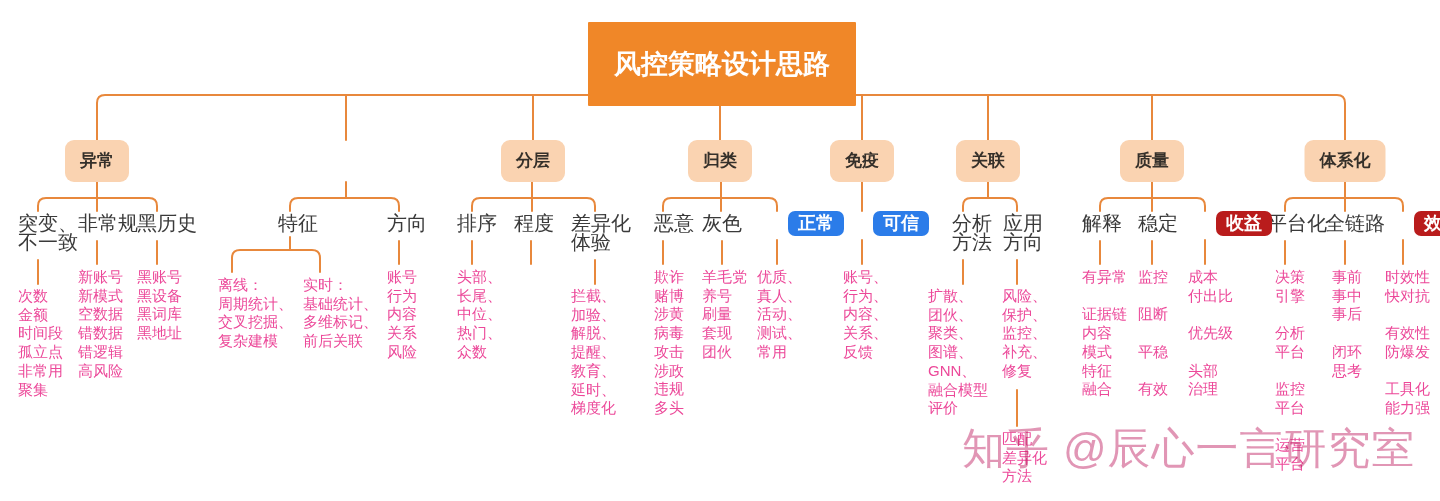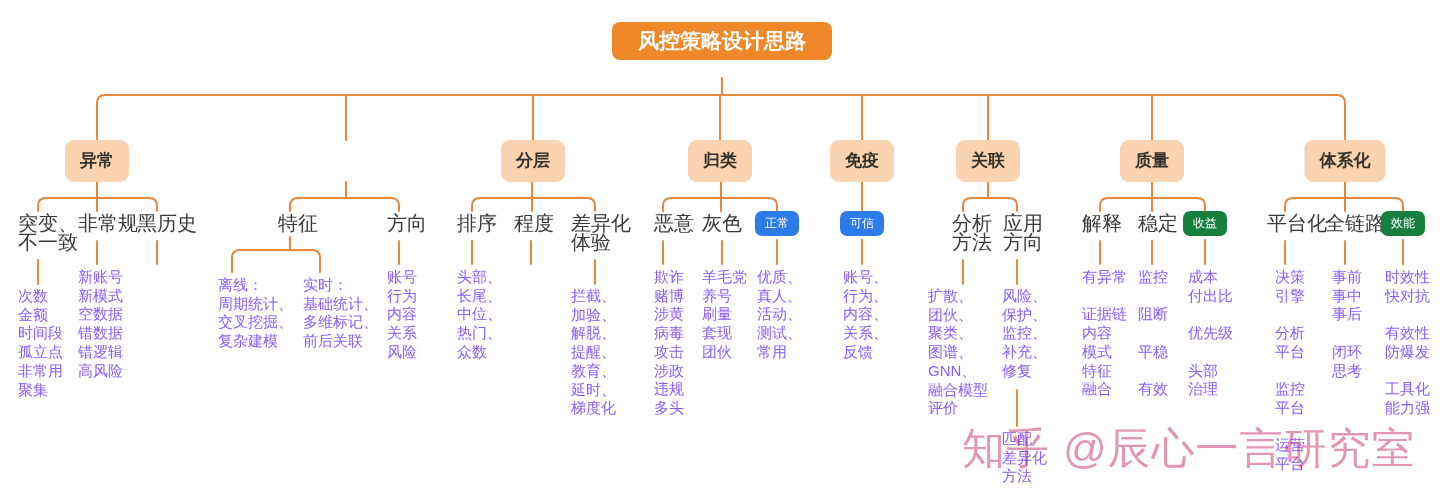--- a/index.html
+++ b/index.html
@@ -10,48 +10,48 @@
   #stage{
     position:relative;
     width:1440px;height:501px;
     background:#ffffff;
     overflow:hidden;
   }
   #wires{position:absolute;left:0;top:0;z-index:1;}
   .root-node{
     position:absolute;top:22px;left:722px;transform:translateX(-50%);
     background:#f08728;color:#ffffff;
-    font-size:21px;font-weight:bold;line-height:28px;
-    padding:5px 26px;border-radius:8px;
+    font-size:27px;font-weight:bold;line-height:28px;
+    padding:28px 26px;border-radius:1px;
     white-space:nowrap;z-index:3;
   }
   .branch{
     position:absolute;top:140px;transform:translateX(-50%);
     background:#fad3b1;color:#35302a;
     font-size:17px;font-weight:bold;line-height:22px;
     padding:10px 15px;border-radius:9px;
     white-space:nowrap;z-index:3;
   }
   .clabel{
     position:absolute;top:214px;
     font-size:20px;line-height:19px;color:#3a3a3a;
     white-space:pre-line;z-index:2;
   }
   .clist{
     position:absolute;
-    font-size:15px;line-height:18.7px;color:#8b5cf6;
+    font-size:15px;line-height:18.7px;color:#ec4899;
     white-space:pre-line;z-index:2;
   }
   .badge{
     position:absolute;top:211px;transform:translateX(-50%);
-    color:#ffffff;font-size:12px;font-weight:normal;line-height:19px;
-    padding:3px 10px;border-radius:7px;white-space:nowrap;z-index:3;
+    color:#ffffff;font-size:18px;font-weight:bold;line-height:19px;
+    padding:3px 10px;border-radius:7px;white-space:nowrap;z-index:3;margin-left:39px;
   }
   .badge.blue{background:#2b7ce9;}
-  .badge.orange{background:#15803d;}
+  .badge.orange{background:#b91c1c;}
   .watermark{
     position:absolute;left:962px;top:420px;
     font-size:43px;font-weight:normal;letter-spacing:1px;
     color:#be185d;opacity:0.45;white-space:nowrap;
     z-index:8;pointer-events:none;
   }
 </style>
 </head>
 <body>
 
@@ -116,20 +116,24 @@
 非常用
 聚集</div>
   <div class="clabel" style="left:78px">非常规</div>
   <div class="clist" style="left:78px;top:268px">新账号
 新模式
 空数据
 错数据
 错逻辑
 高风险</div>
   <div class="clabel" style="left:137px">黑历史</div>
+  <div class="clist" style="left:137px;top:268px">黑账号
+黑设备
+黑词库
+黑地址</div>
 
   <div class="clabel" style="left:278px">特征</div>
   <div class="clist" style="left:218px;top:276px">离线：
 周期统计、
 交叉挖掘、
 复杂建模</div>
   <div class="clist" style="left:303px;top:276px">实时：
 基础统计、
 多维标记、
 前后关联</div>

